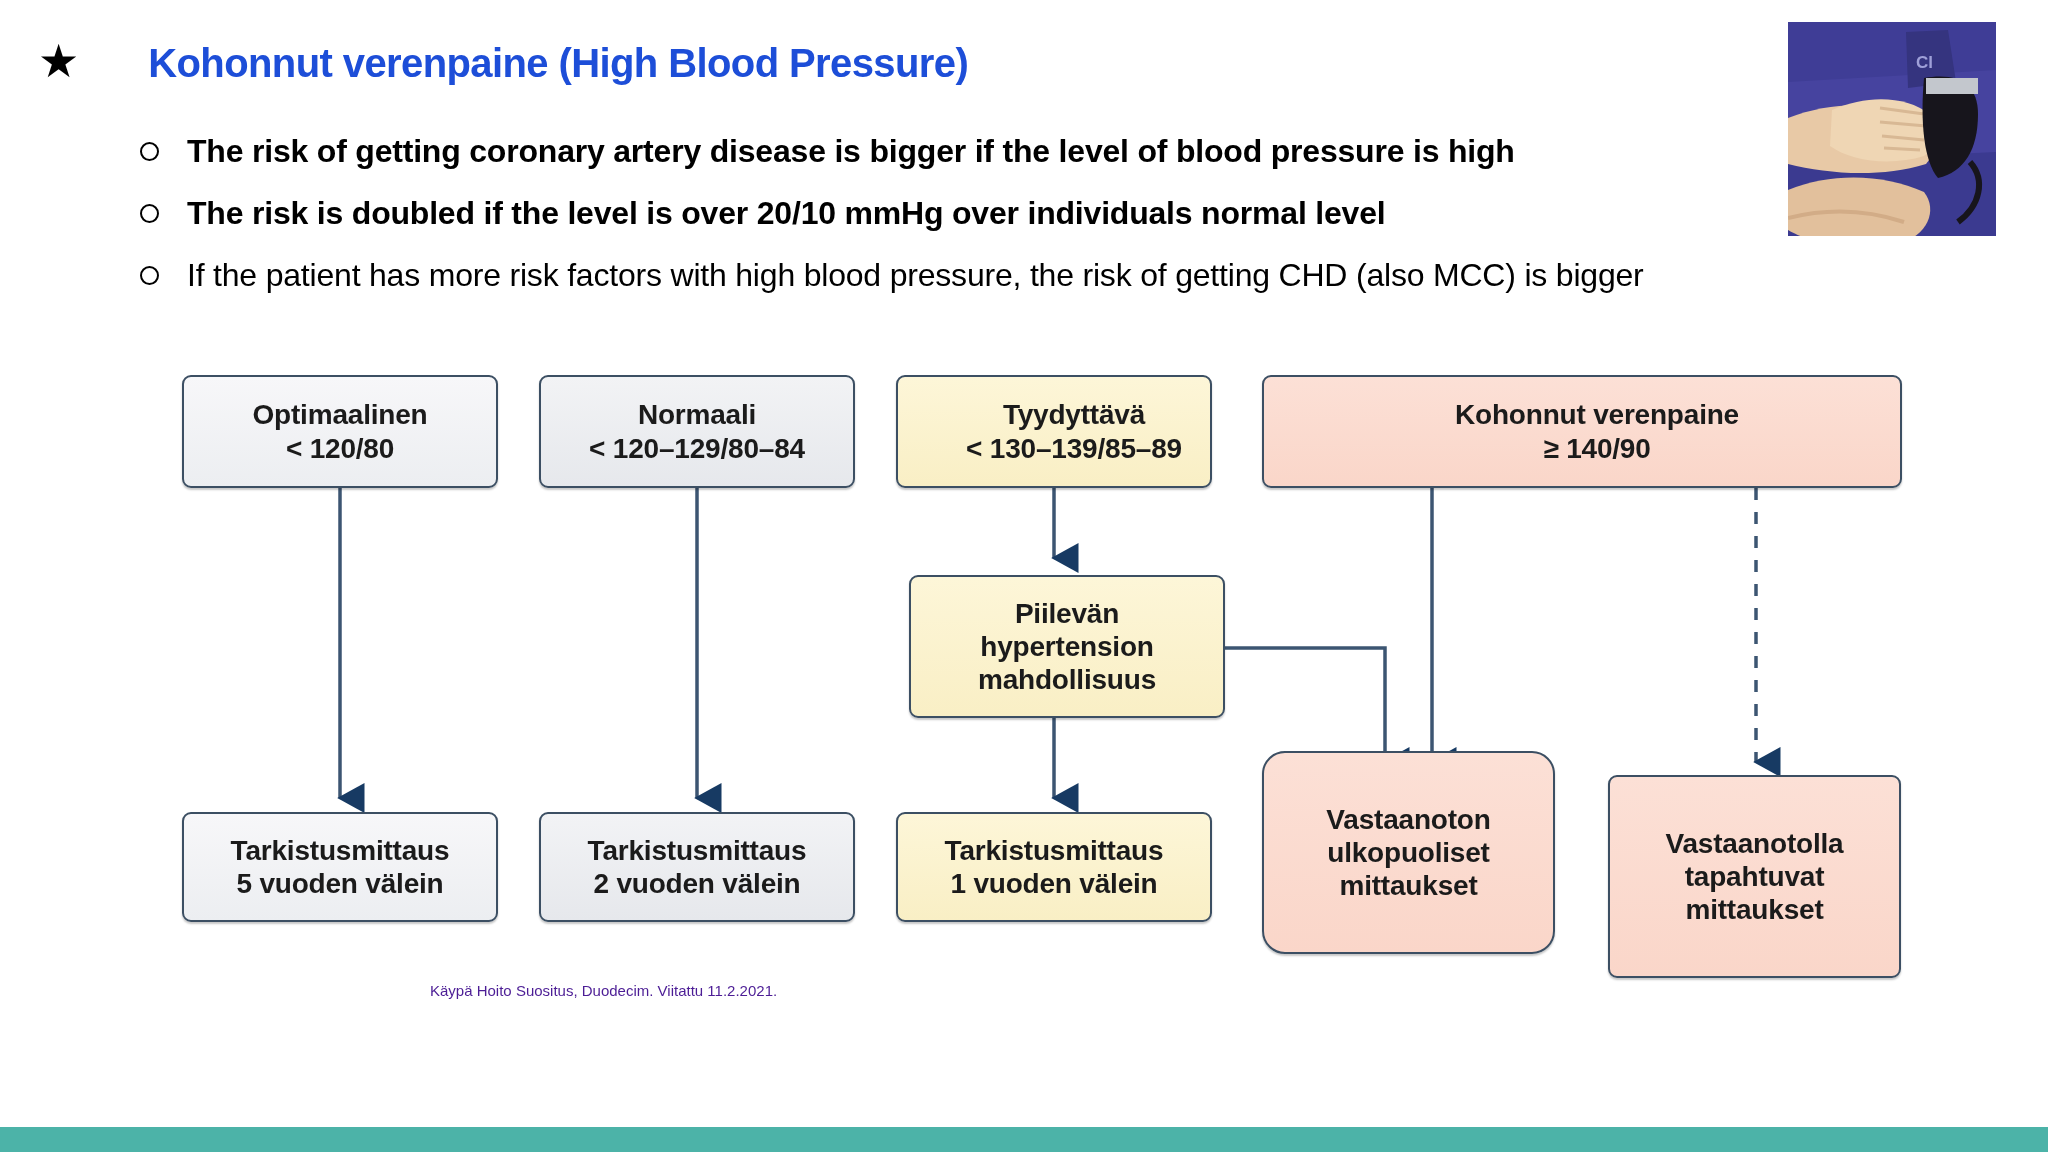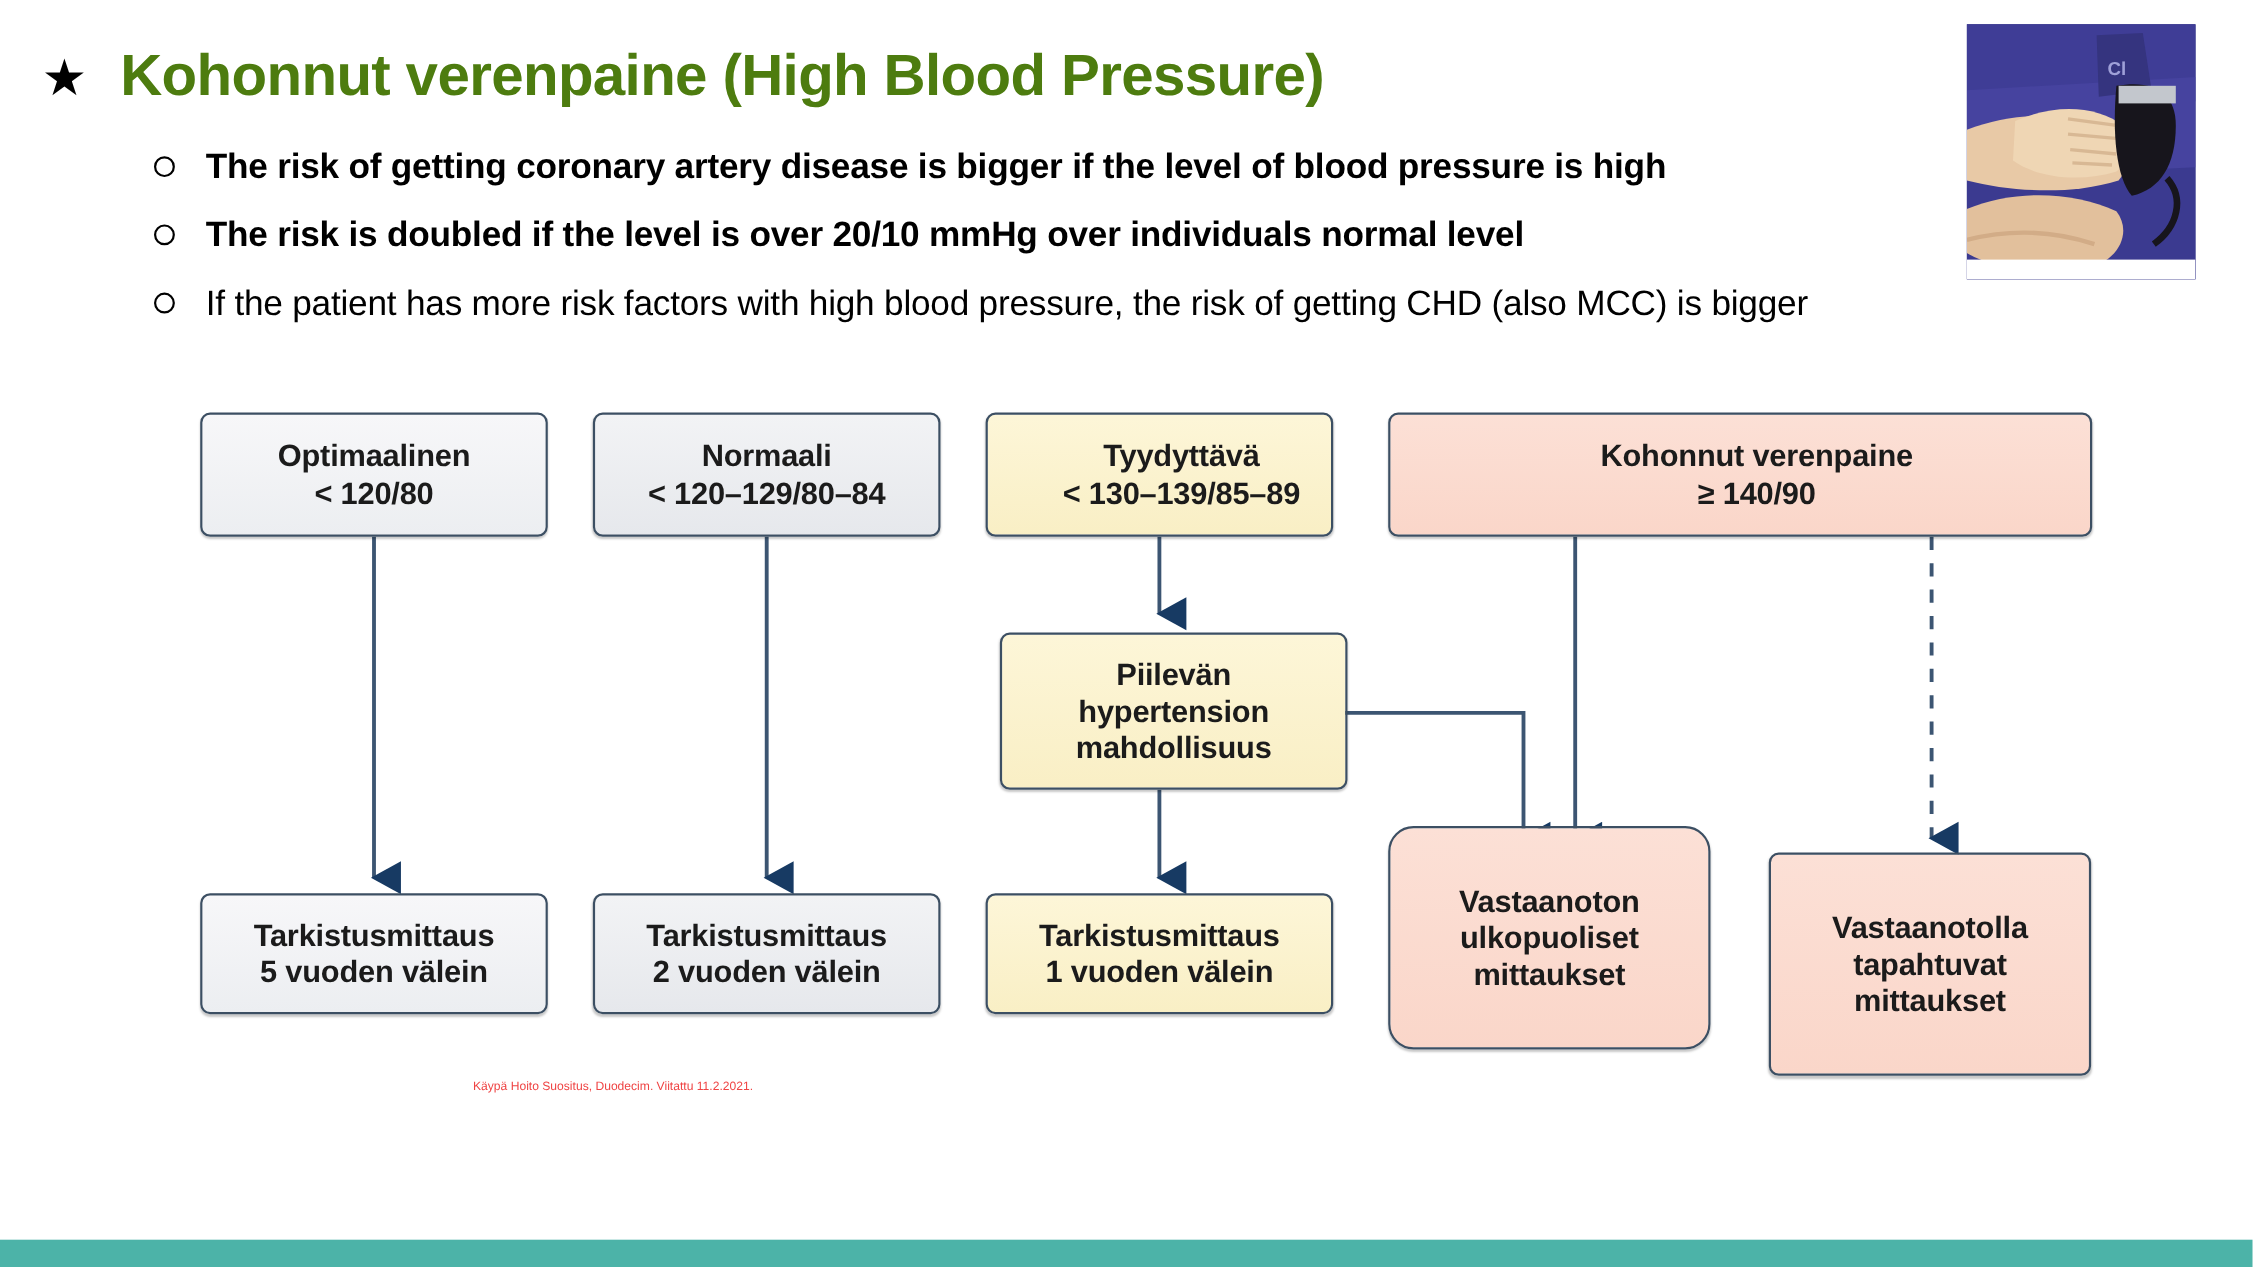--- a/index.html
+++ b/index.html
@@ -26,25 +26,26 @@
     display: flex;
     align-items: baseline;
     gap: 30px;
   }
   .star-marker {
     font-size: 46px;
     line-height: 1;
     color: #000000;
   }
   .title-text {
-    font-size: 53px;
+    font-size: 40px;
     font-weight: bold;
     letter-spacing: -0.6px;
-    color: #4d7c0f;
+    color: #1d4ed8;
     white-space: nowrap;
+    margin-left: 39px;
   }
 
   .bullet {
     position: absolute;
     display: flex;
     align-items: baseline;
     gap: 28px;
     left: 140px;
   }
   .circle-marker {
@@ -109,22 +110,22 @@
   .n-grey   { background: linear-gradient(180deg,#f7f7f9 0%, #eceef1 100%); }
   .n-grey2  { background: linear-gradient(180deg,#f2f3f5 0%, #e6e8ec 100%); }
   .n-yellow { background: linear-gradient(180deg,#fdf6d8 0%, #f9efc5 100%); }
   .n-pink   { background: linear-gradient(180deg,#fce0d6 0%, #fad6c9 100%); }
 
   
   .caption {
     position: absolute;
     left: 430px;
     top: 982px;
-    font-size: 11px;
-    color: #ef4444;
+    font-size: 15px;
+    color: #4c1d95;
     white-space: nowrap;
   }
 
   
   .bottom-bar {
     position: absolute;
     left: 0;
     top: 1127px;
     width: 2048px;
     height: 25px;

